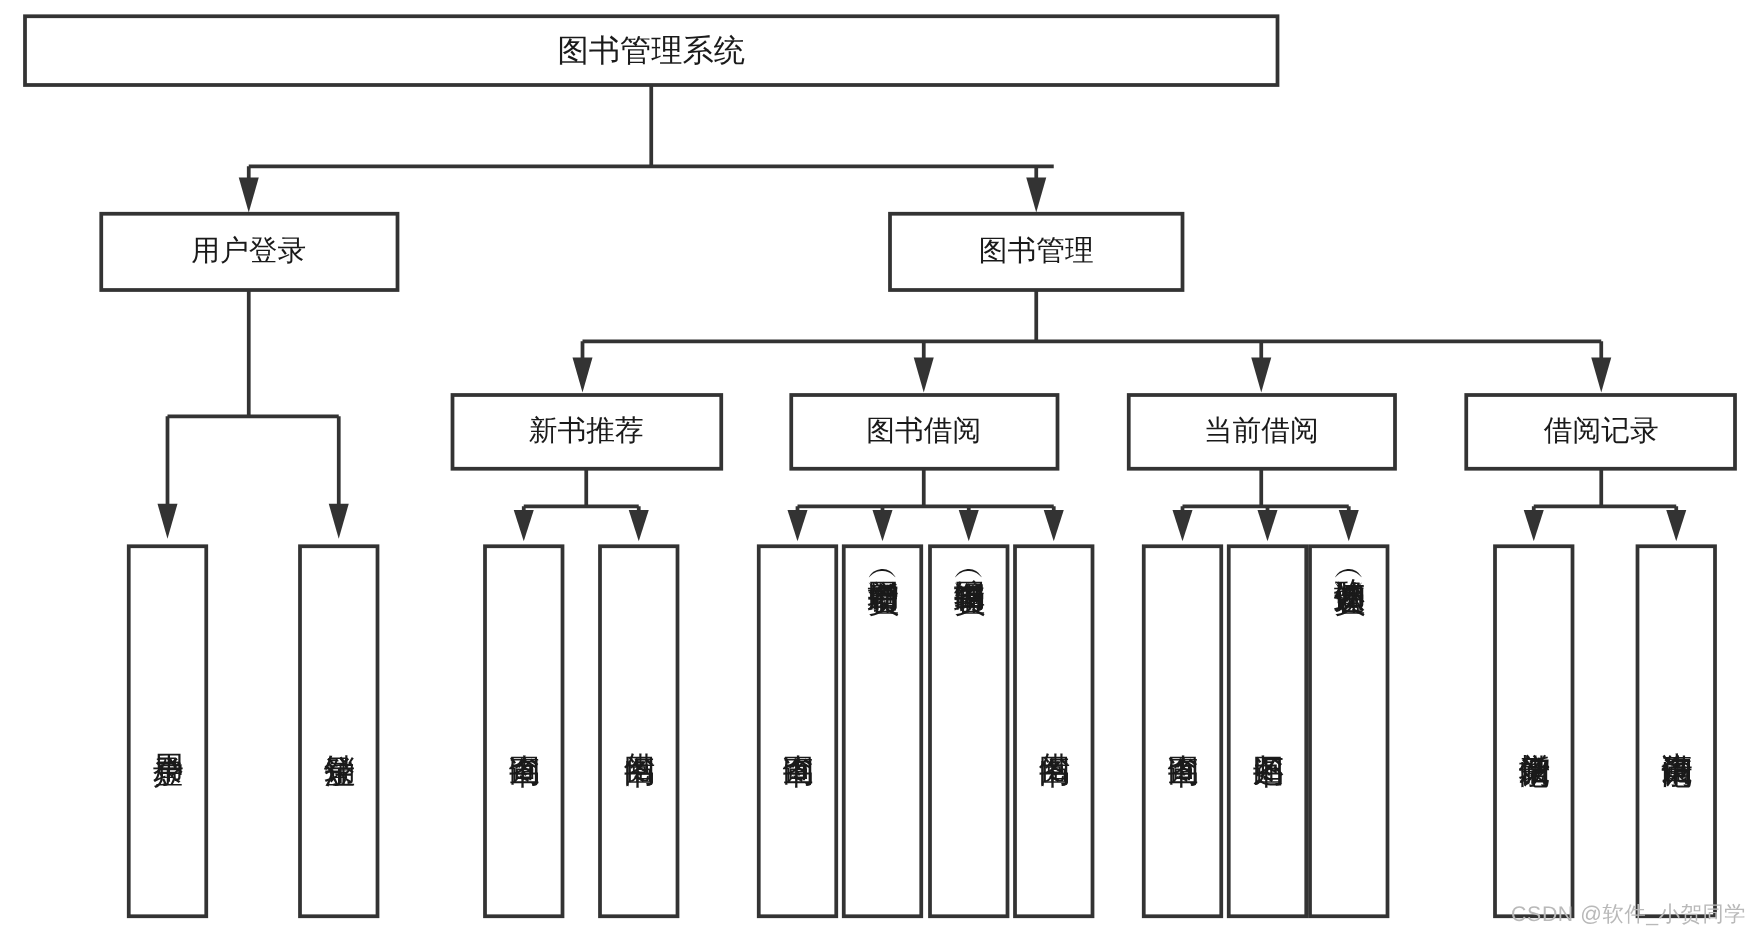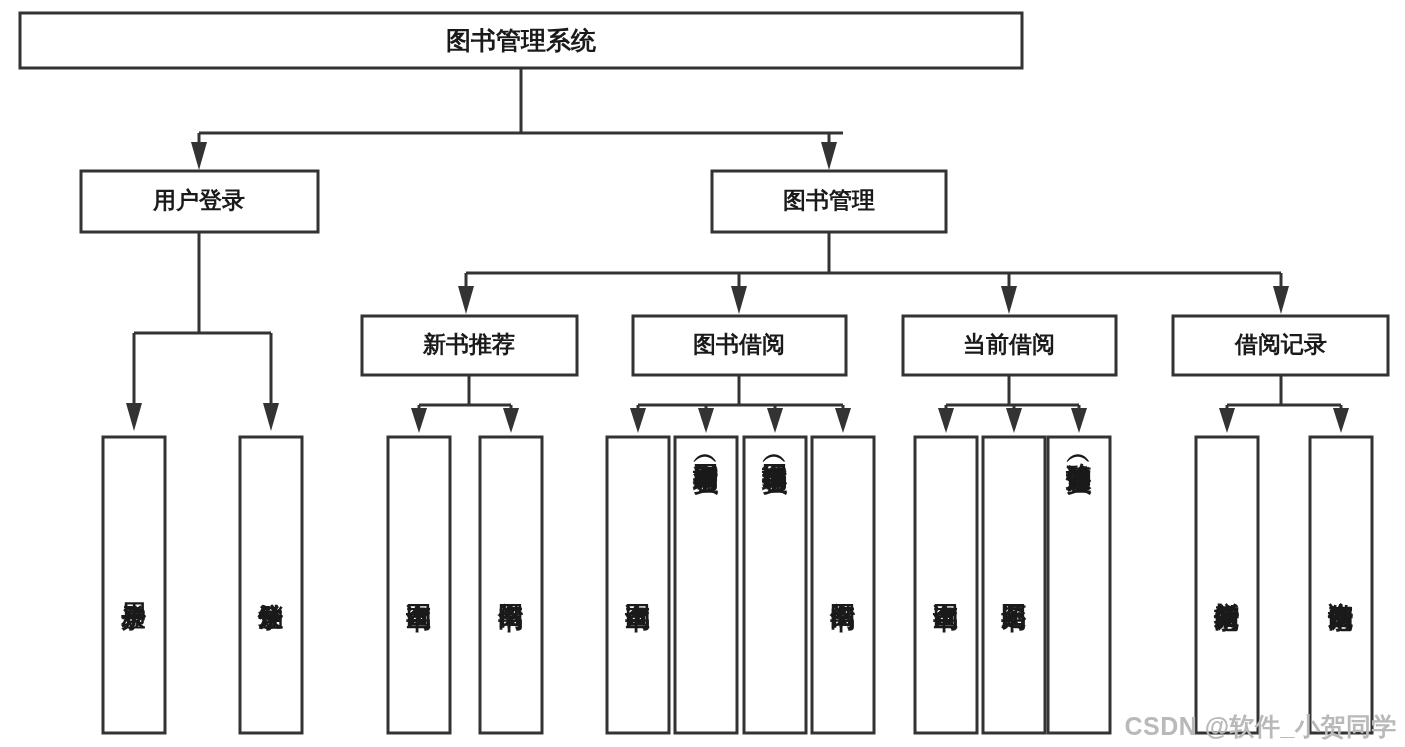--- a/index.html
+++ b/index.html
@@ -11,21 +11,20 @@
     width: 1405px;
     height: 747px;
     font-family: "Liberation Sans", "DejaVu Sans", sans-serif;
     overflow: hidden;
     position: relative;
   }
   #diagram-root {
     position: relative;
     width: 1405px;
     height: 747px;
-    font-weight: bold;
   }
   svg.diagram {
     position: absolute;
     top: 0;
     left: 0;
     width: 1405px;
     height: 747px;
     display: block;
   }
   .node-box {
@@ -73,21 +72,21 @@
     color: #1a1a1a;
     letter-spacing: 1px;
     white-space: nowrap;
     text-align: center;
   }
   .watermark {
     position: absolute;
     right: 8px;
     bottom: 4px;
     font-family: "Liberation Sans", "DejaVu Sans", sans-serif;
-    font-size: 25px;
+    font-size: 17px;
     color: #b9b9b9;
     letter-spacing: 0.5px;
     white-space: nowrap;
     pointer-events: none;
   }
 </style>
 </head>
 <body>
 
 <div id="diagram-root">

